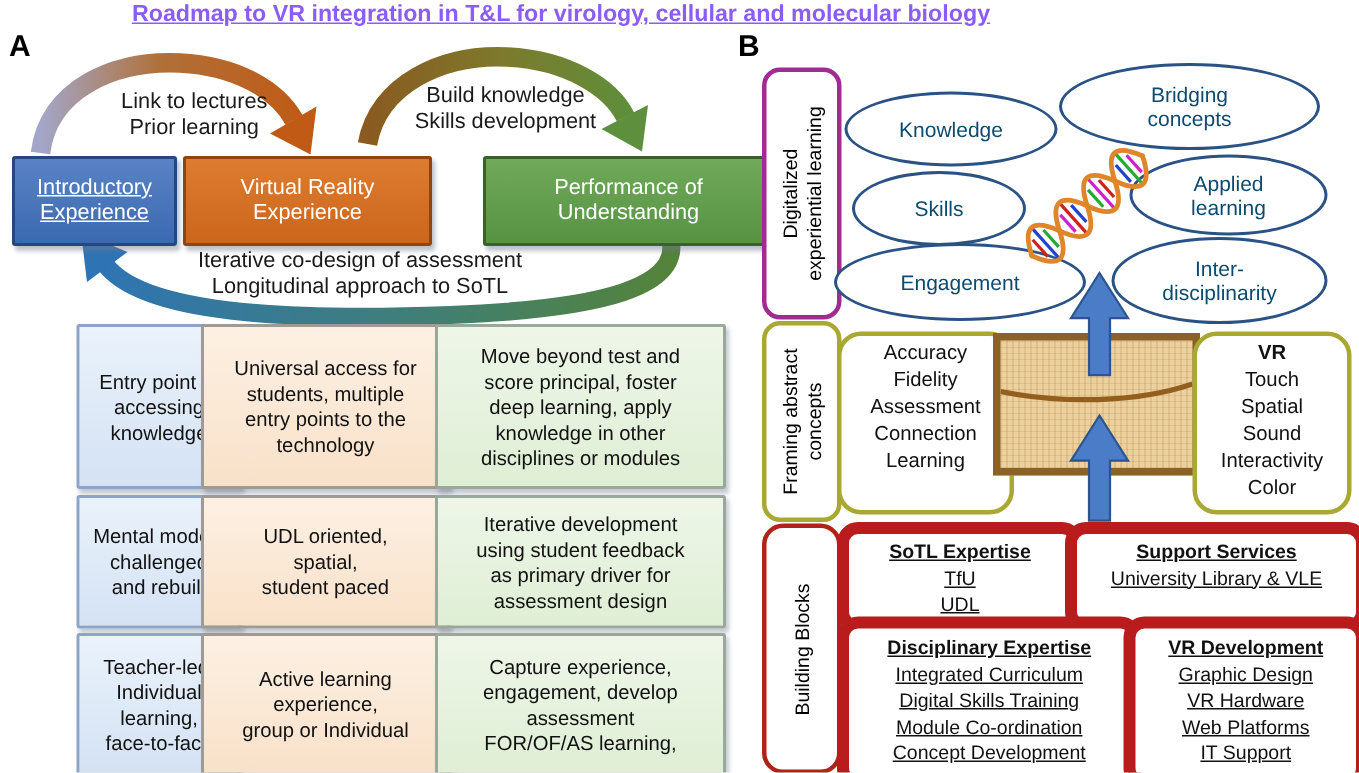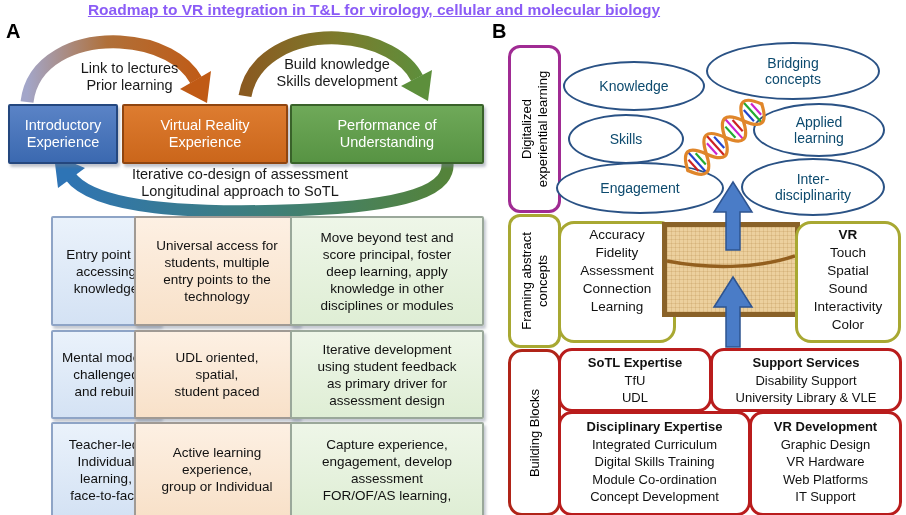--- a/index.html
+++ b/index.html
@@ -13,23 +13,23 @@
   .page-title{
     left:0;top:1px;width:748px;text-align:center;font-size:15.5px;font-weight:bold;
     text-decoration:underline;color:#8b5cf6;
   }
   .panel-label{font-size:20px;font-weight:bold;color:#000;}
   
   .stage{
     height:56px;border:2px solid;border-radius:2px;color:#fff;
     font-size:14.5px;line-height:17px;box-shadow:2px 3px 3px rgba(110,120,140,.45);
   }
-  .stage-blue{background:linear-gradient(180deg,#5a83c6,#3b69b0);border-color:#24477e;}
+  .stage-blue{background:linear-gradient(180deg,#5a83c6,#3b69b0);border-color:#24477e;text-decoration:underline;}
   .stage-orange{background:linear-gradient(180deg,#dd7c30,#cb661b);border-color:#8f4510;}
-  .stage-green{background:linear-gradient(180deg,#6fa959,#579343);border-color:#39622a;}
+  .stage-green{background:linear-gradient(180deg,#6fa959,#579343);border-color:#39622a;margin-left:32px;}
   .arc-text{font-size:14.5px;line-height:17px;color:#1a1a1a;}
   
   .gridcell{
     border:2px solid;border-radius:2px;font-size:13.5px;line-height:17px;
     box-shadow:2px 3px 3px rgba(110,120,140,.4);
   }
   .cell-blue{background:linear-gradient(180deg,#eaf2fb,#d4e2f4);border-color:#8ea4c6;margin-left:43px;}
   .cell-peach{background:linear-gradient(180deg,#fdf0e3,#f8e1c9);border-color:#a09a94;margin-left:12px;}
   .cell-green{background:linear-gradient(180deg,#eef6e8,#dfeed5);border-color:#9aa89a;}
   
@@ -44,22 +44,22 @@
   .side-red{border:3px solid #b02418;border-radius:14px;}
   .ell{
     border:2.5px solid #2a5285;border-radius:50%;background:#fff;
     font-size:14px;line-height:16px;color:#0c4a6e;
   }
   .obox{
     border:3px solid #a8a832;border-radius:16px;background:#fff;text-align:center;
     font-size:13.5px;line-height:18px;padding-top:2px;
   }
   .rbox{
-    border:3px solid #b91c1c;border-radius:14px;background:#fff;text-align:center;
-    font-size:13px;line-height:17.5px;padding-top:3px;
+    border:8px solid #b91c1c;border-radius:14px;background:#fff;text-align:center;
+    font-size:13px;line-height:17.5px;padding-top:3px;text-decoration:underline;
   }
   .bt{font-weight:bold;}
   .woodbox{
     border:5px solid #8a6228;background-color:#ecd09e;
     background-image:
       repeating-linear-gradient(0deg, rgba(160,110,40,.16) 0 1px, transparent 1px 4px),
       repeating-linear-gradient(90deg, rgba(160,110,40,.16) 0 1px, transparent 1px 4px);
   }
   svg{display:block;}
 </style>
@@ -226,21 +226,20 @@
   <polygon points="21,2 40,32 28,32 28,72 14,72 14,32 2,32" fill="#4a7cc7" stroke="#2e5490" stroke-width="1.5"></polygon>
 </svg>
 
 <div class="abs rbox" style="left:558px;top:348px;width:148px;height:55px;">
   <div class="bt">SoTL Expertise</div>
   <div>TfU</div>
   <div>UDL</div>
 </div>
 <div class="abs rbox" style="left:710px;top:348px;width:186px;height:55px;">
   <div class="bt">Support Services</div>
-  <div>Disability Support</div>
   <div>University Library &amp; VLE</div>
 </div>
 <div class="abs rbox" style="left:558px;top:411px;width:187px;height:95px;padding-top:4px;">
   <div class="bt">Disciplinary  Expertise</div>
   <div>Integrated Curriculum</div>
   <div>Digital Skills Training</div>
   <div>Module  Co-ordination</div>
   <div>Concept Development</div>
 </div>
 <div class="abs rbox" style="left:749px;top:411px;width:147px;height:95px;padding-top:4px;">

